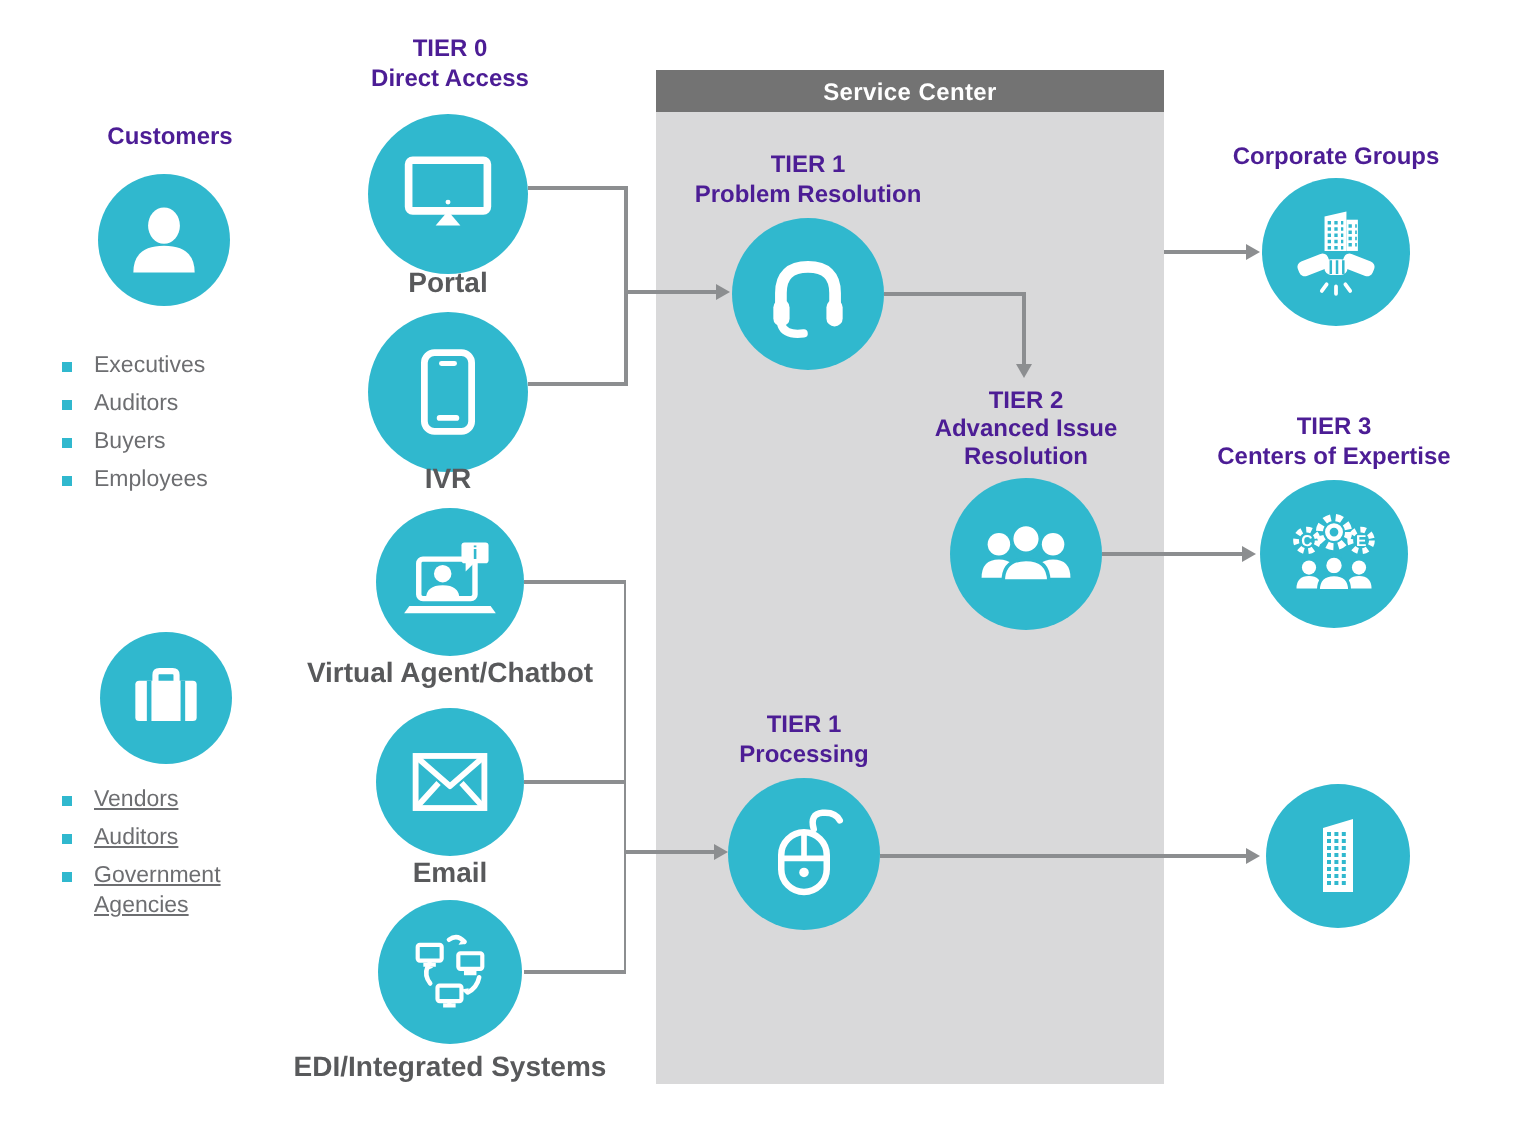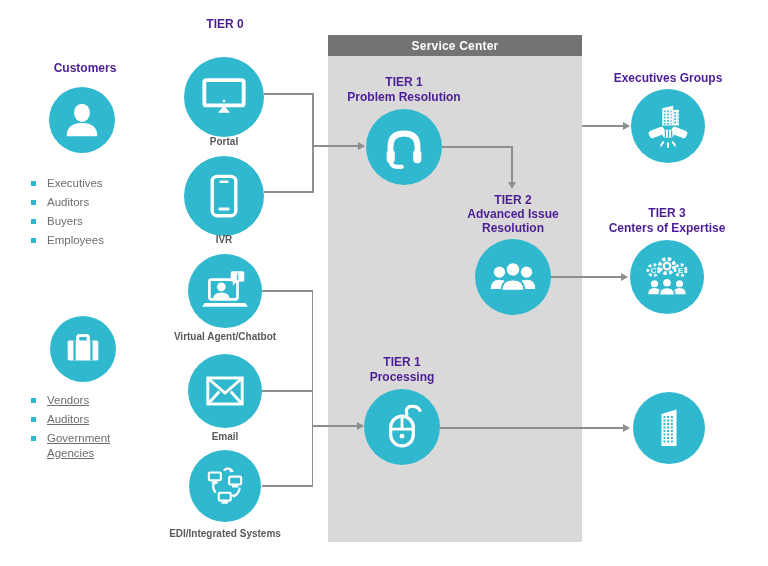--- a/index.html
+++ b/index.html
@@ -4,21 +4,21 @@
 <style>
   html,body{margin:0;padding:0;background:#fff;}
   #canvas{position:relative;width:768px;height:566px;background:#ffffff;
           font-family:"Liberation Sans",sans-serif;overflow:hidden;}
   .panel{position:absolute;left:328px;top:35px;width:254px;height:507px;background:#D9D9DA;z-index:0;}
   .panel-header{position:absolute;left:0;top:0;width:100%;height:21px;background:#737373;color:#fff;
                 font-weight:bold;font-size:12px;display:flex;align-items:center;justify-content:center;letter-spacing:.2px;}
   .circle{position:absolute;border-radius:50%;background:#30B8CE;display:flex;align-items:center;justify-content:center;z-index:2;}
   .heading{position:absolute;color:#4c1d95;font-weight:bold;text-align:center;font-size:12px;line-height:15px;z-index:2;}
   .heading.small-lh{line-height:14px;}
-  .lbl{position:absolute;color:#58595B;font-weight:bold;text-align:center;font-size:10px;line-height:13px;z-index:2;}
+  .lbl{position:absolute;color:#58595B;font-weight:bold;text-align:center;font-size:14px;line-height:13px;z-index:2;}
   .heading span,.lbl span{display:block;}
   .line{position:absolute;background:#8C8E90;z-index:1;}
   .ah-r{position:absolute;width:0;height:0;border-top:4px solid transparent;border-bottom:4px solid transparent;
         border-left:7px solid #8C8E90;z-index:1;}
   .ah-d{position:absolute;width:0;height:0;border-left:4px solid transparent;border-right:4px solid transparent;
         border-top:7px solid #8C8E90;z-index:1;}
   .bullets{position:absolute;list-style:none;margin:0;padding:0;color:#6D6E71;font-size:11.5px;line-height:15px;z-index:2;}
   .bullets li{position:relative;padding-left:17px;margin-bottom:4px;}
   .bullets li::before{content:"";position:absolute;left:1px;top:4.5px;width:5px;height:5px;background:#30B8CE;}
   svg{display:block;}
@@ -92,20 +92,21 @@
   </div>
 
   <ul class="bullets" style="left:30px;top:393px;width:105px;text-decoration:underline;">
     <li>Vendors</li>
     <li>Auditors</li>
     <li>Government Agencies</li>
   </ul>
 
   <div class="heading" style="left:155px;top:17px;width:140px;">
     <span>TIER 0</span>
+    <span>Direct Access</span>
   </div>
 
   <div class="circle" style="left:184px;top:57px;width:80px;height:80px;">
     <span>
       <svg width="54" height="54" viewBox="0 0 48 48">
         <rect x="6.5" y="9" width="35" height="22.5" rx="1.8" fill="none" stroke="#fff" stroke-width="3.4"></rect>
         <circle cx="24" cy="27.6" r="1.1" fill="#fff"></circle>
         <path d="M24 31.5 L18.5 38 H29.5 Z" fill="#fff"></path>
       </svg>
     </span>
@@ -229,21 +230,21 @@
       <svg width="52" height="52" viewBox="0 0 48 48">
         <rect x="13.5" y="14" width="21" height="27.5" rx="10.5" fill="none" stroke="#fff" stroke-width="3"></rect>
         <path d="M24 14 V26 M13.5 26 H34.5" stroke="#fff" stroke-width="2.6" fill="none"></path>
         <circle cx="24" cy="32.5" r="2.2" fill="#fff"></circle>
         <path d="M28.5 12.5 Q26.5 5.5 32.5 5 Q38.5 4.5 40.5 8.5" fill="none" stroke="#fff" stroke-width="3" stroke-linecap="round"></path>
       </svg>
     </span>
   </div>
 
   <div class="heading" style="left:598px;top:71px;width:140px;">
-    <span>Executives Groups</span>
+    <span>Corporate Groups</span>
   </div>
   <div class="circle" style="left:631px;top:89px;width:74px;height:74px;">
     <span>
       <svg width="50" height="50" viewBox="0 0 48 48">
         <path d="M18.5 7 L29 4.5 V23.5 H18.5 Z" fill="#fff"></path>
         <rect x="29" y="8.5" width="5.5" height="15" fill="#fff"></rect>
         <g stroke="#30B8CE" stroke-width="1.7" stroke-dasharray="1.6 1.6">
           <path d="M20 10 H27.5 M20 13 H27.5 M20 16 H27.5 M20 19 H27.5 M20 22 H27.5"></path>
           <path d="M30 11.5 H34 M30 14.5 H34 M30 17.5 H34 M30 20.5 H34"></path>
         </g>

